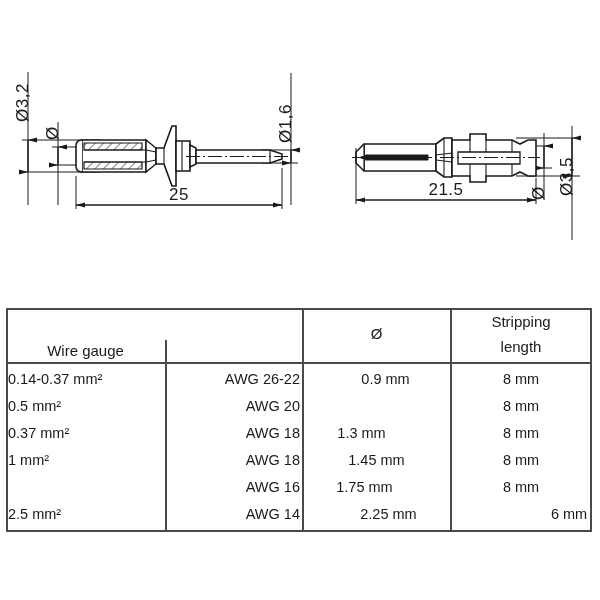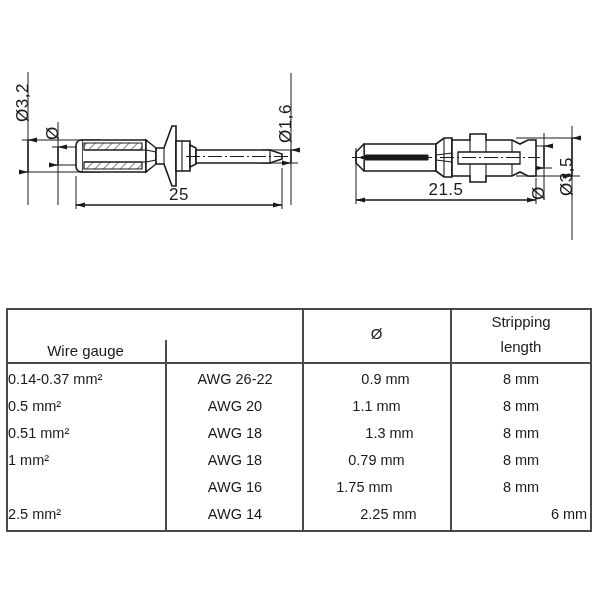--- a/index.html
+++ b/index.html
@@ -67,21 +67,21 @@
     position: absolute;
     font-size: 14.5px;
     line-height: 1.25;
     color: #1a1a1a;
     white-space: nowrap;
   }
   .hdr {
     font-size: 15px;
   }
   .ra { text-align: left; }
-  .la { text-align: center; }
+  .la { text-align: right; }
   .ca { text-align: center; }
 </style>
 </head>
 <body>
 
 <div id="sheet">
 
   <div class="drawing-area">
     <svg width="600" height="300" viewBox="0 0 600 300">
       <defs>
@@ -259,31 +259,30 @@
     <div class="cell hdr ca" style="left:452px; top:38px; width:138px;">length</div>
     <div class="cell hdr ca" style="left:452px; top:13px; width:138px;">Stripping</div>
 
     <div class="cell ra" style="left:8px;   top:70px; width:154px;">0.14-0.37 mm²</div>
     <div class="cell la" style="left:170px; top:70px; width:130px;">AWG 26-22</div>
     <div class="cell ca" style="left:304px; top:70px; width:163px;">0.9 mm</div>
     <div class="cell ca" style="left:452px; top:70px; width:138px;">8 mm</div>
 
     <div class="cell ra" style="left:8px;   top:97px; width:154px;">0.5 mm²</div>
     <div class="cell la" style="left:170px; top:97px; width:130px;">AWG 20</div>
-    <div class="cell ca" style="left:304px; top:97px; width:145px;">1.1 mm</div>
     <div class="cell ca" style="left:452px; top:97px; width:138px;">8 mm</div>
 
-    <div class="cell ra" style="left:8px;   top:124px; width:154px;">0.51 mm²</div>
+    <div class="cell ra" style="left:8px;   top:124px; width:154px;">0.37 mm²</div>
     <div class="cell la" style="left:170px; top:124px; width:130px;">AWG 18</div>
-    <div class="cell ca" style="left:304px; top:124px; width:115px;padding-left:28px;">1.3 mm</div>
+    <div class="cell ca" style="left:304px; top:124px; width:115px;">1.3 mm</div>
     <div class="cell ca" style="left:452px; top:124px; width:138px;">8 mm</div>
 
     <div class="cell ra" style="left:8px;   top:151px; width:154px;">1 mm²</div>
     <div class="cell la" style="left:170px; top:151px; width:130px;">AWG 18</div>
-    <div class="cell ca" style="left:304px; top:151px; width:145px;">0.79 mm</div>
+    <div class="cell ca" style="left:304px; top:151px; width:145px;">1.45 mm</div>
     <div class="cell ca" style="left:452px; top:151px; width:138px;">8 mm</div>
 
     <div class="cell la" style="left:170px; top:178px; width:130px;">AWG 16</div>
     <div class="cell ca" style="left:292px; top:178px; width:145px;">1.75 mm</div>
     <div class="cell ca" style="left:452px; top:178px; width:138px;">8 mm</div>
 
     <div class="cell ra" style="left:8px;   top:205px; width:154px;">2.5 mm²</div>
     <div class="cell la" style="left:170px; top:205px; width:130px;">AWG 14</div>
     <div class="cell ca" style="left:304px; top:205px; width:169px;">2.25 mm</div>
     <div class="cell ca" style="left:452px; top:205px; width:138px;margin-left:48px;">6 mm</div>

